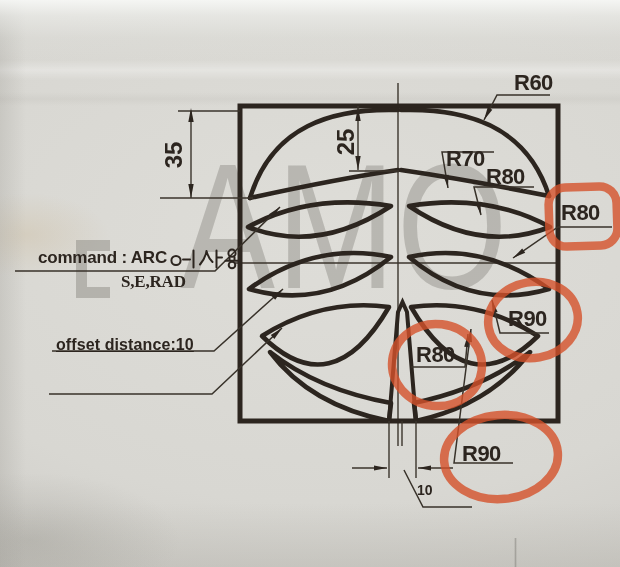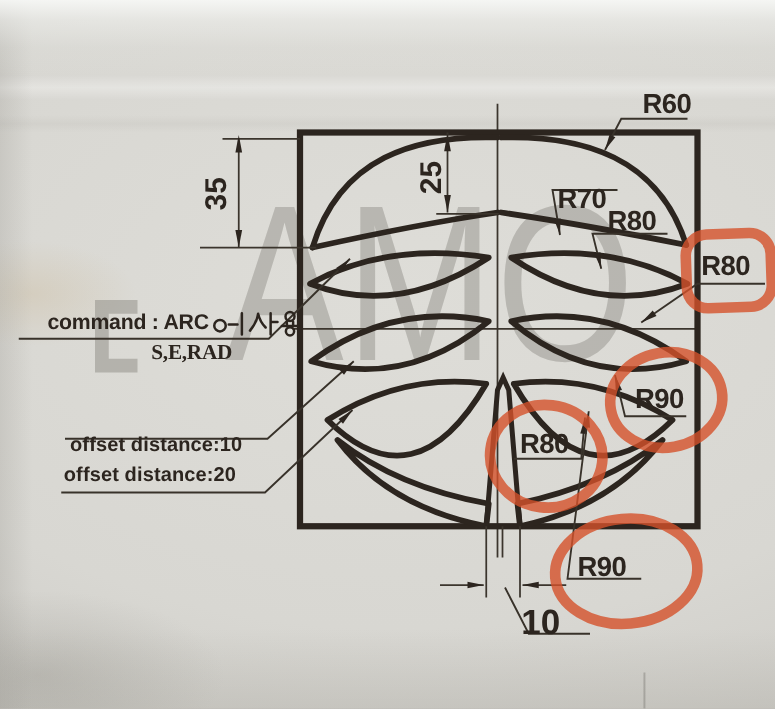--- a/index.html
+++ b/index.html
@@ -136,26 +136,25 @@
     <svg class="korean-svg" width="71" height="22" viewBox="0 0 71 22" fill="none" stroke="#2c251f" stroke-width="2" stroke-linecap="round" aria-label="의 사용">
       <circle cx="6" cy="12.5" r="4.6"></circle>
       <path d="M13,11.5 H20 M23.5,2.5 V19.5"></path>
       <path d="M36.5,3 Q35.5,10 30,16.5 M36.5,3 Q38,9.5 42.5,14 M46.5,2.5 V19.5 M46.5,9.5 H52"></path>
       <circle cx="62" cy="5.2" r="3.6"></circle>
       <path d="M55.5,12.8 H68.5 M59.5,9.3 V12.5 M64.5,9.3 V12.5"></path>
       <circle cx="62" cy="17" r="3.3"></circle>
     </svg>
   </div>
   <div class="lbl lbl-note" style="left:121px;top:272px;font-family:Liberation Serif, serif;">S,E,RAD</div>
-  <div class="lbl lbl-offset" style="left:56px;top:348px;">offset distance:10</div>
-  <div class="lbl lbl-offset" style="left:51px;top:372px;">offset distance:20</div>
+  <div class="lbl lbl-offset" style="left:56px;top:336px;text-decoration:underline;">offset distance:10</div>
 
   <div class="lbl lbl-dim rot90" style="left:149px;top:141px;width:50px;height:28px;">35</div>
   <div class="lbl lbl-dim rot90" style="left:321px;top:128px;width:50px;height:28px;">25</div>
-  <div class="lbl lbl-dim" style="left:417px;top:482px;font-size:28px;">10</div>
+  <div class="lbl lbl-dim" style="left:417px;top:482px;font-size:14px;">10</div>
 
   <div class="lbl lbl-cad" style="left:514px;top:70px;">R60</div>
   <div class="lbl lbl-cad" style="left:446px;top:146px;">R70</div>
   <div class="lbl lbl-cad" style="left:486px;top:164px;">R80</div>
   <div class="lbl lbl-cad" style="left:561px;top:200px;">R80</div>
   <div class="lbl lbl-cad" style="left:508px;top:306px;">R90</div>
   <div class="lbl lbl-cad" style="left:416px;top:342px;">R80</div>
   <div class="lbl lbl-cad" style="left:462px;top:441px;">R90</div>
 
   <div class="shadow-line"></div>

